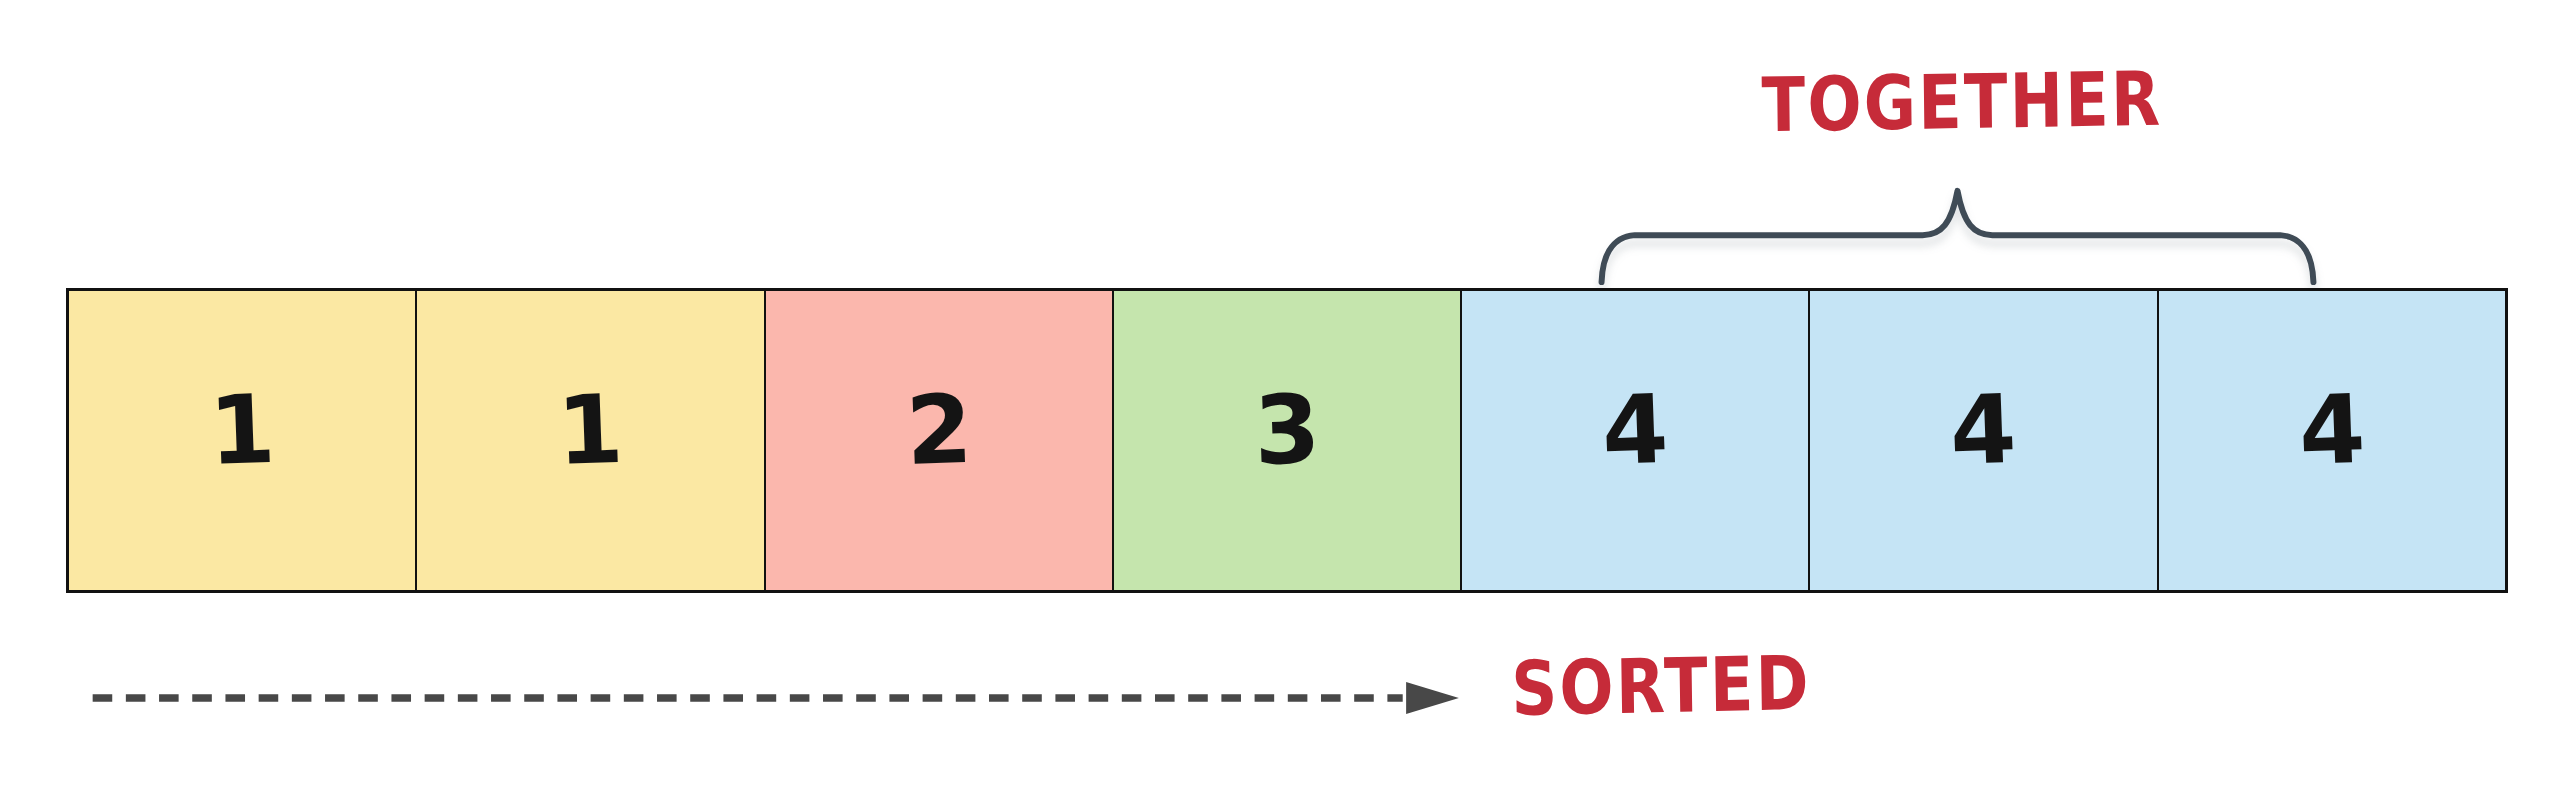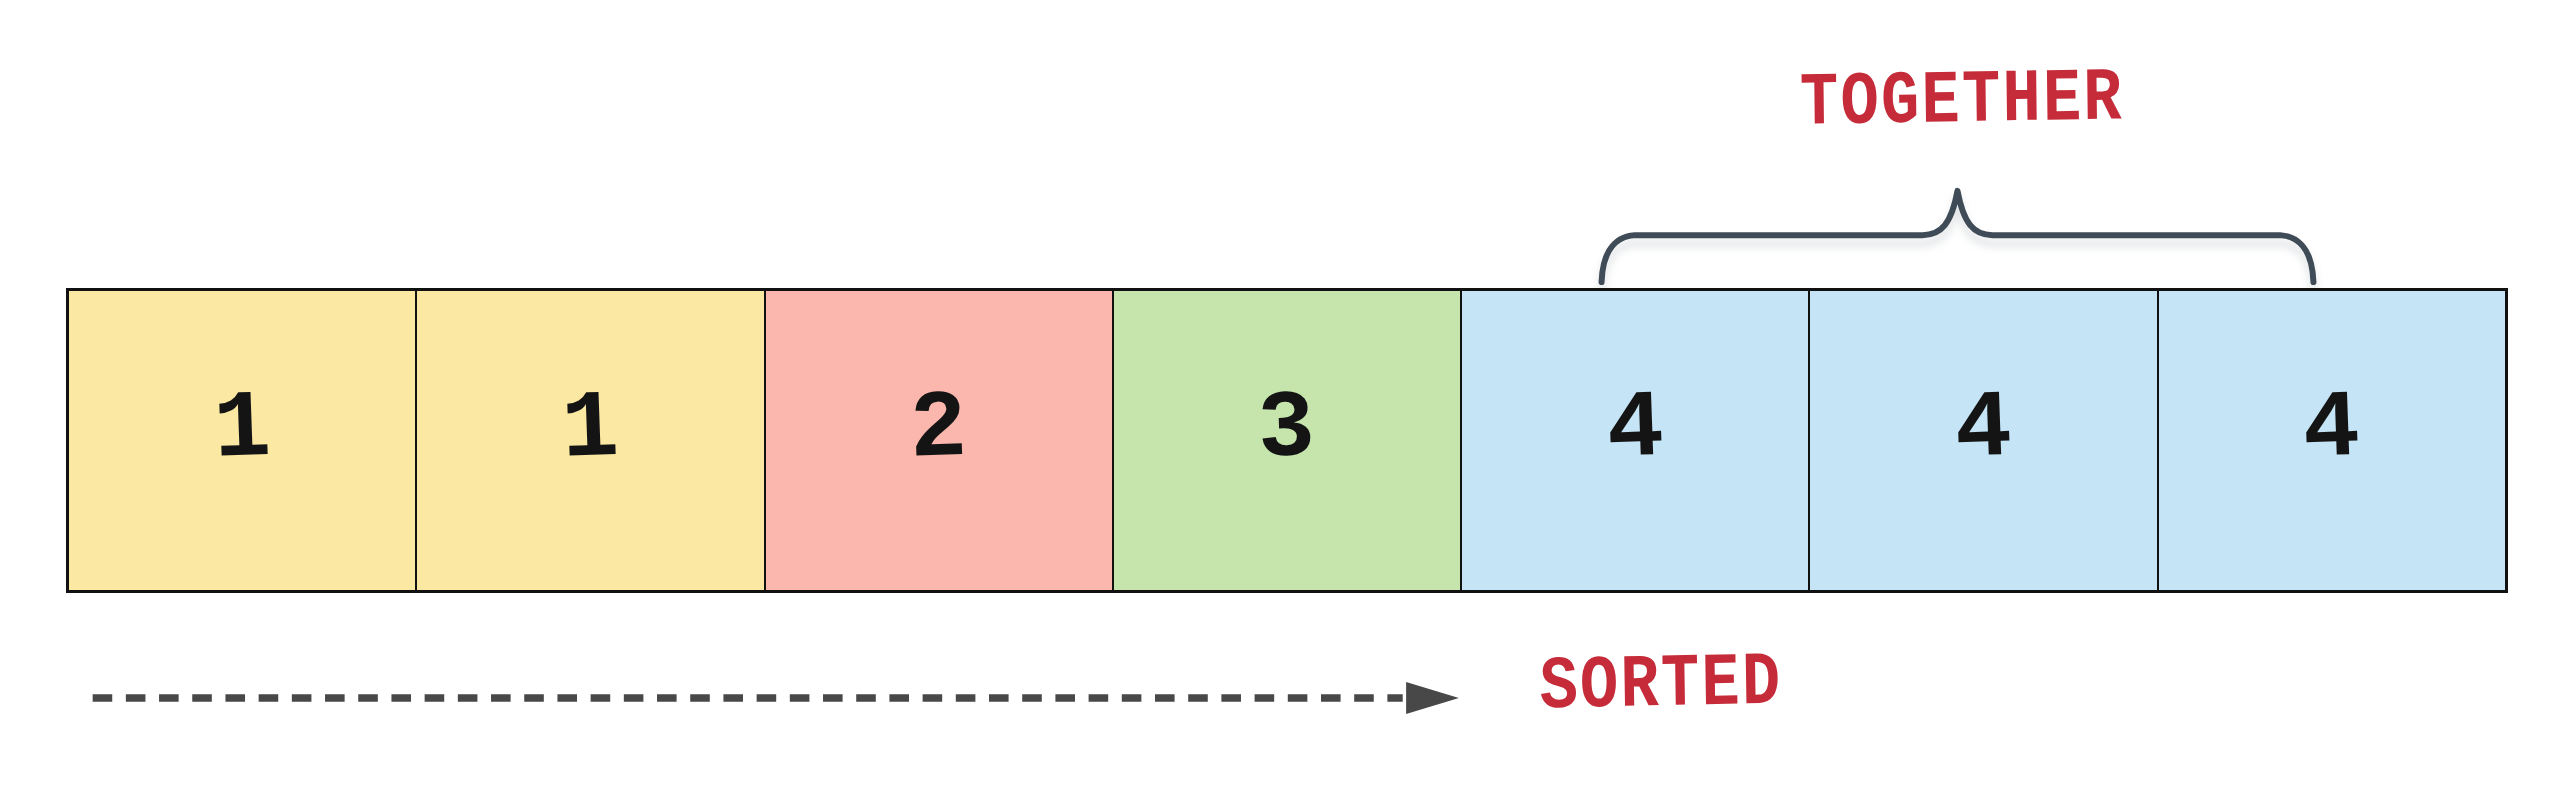--- a/index.html
+++ b/index.html
@@ -12,21 +12,20 @@
   }
   * { margin: 0; padding: 0; box-sizing: border-box; }
   html, body { width: 2576px; height: 808px; background: var(--background); }
   body { font-family: "DejaVu Sans", sans-serif; overflow: hidden; }
 
   .stage {
     position: relative;
     width: 2576px;
     height: 808px;
     background: var(--background);
-    font-family: Liberation Mono, monospace;
   }
 
   
   .array-row {
     position: absolute;
     left: 66px;
     top: 288px;
     width: 2442px;
     height: 305px;
     border: 3.4px solid var(--cell-border);

